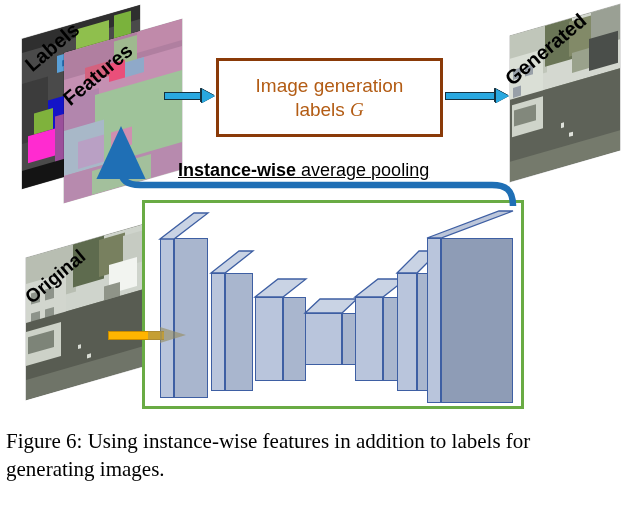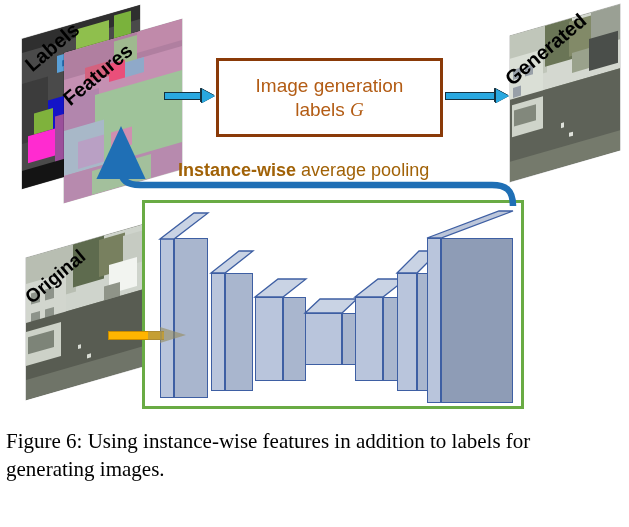--- a/index.html
+++ b/index.html
@@ -81,21 +81,21 @@
     position:absolute;left:142px;top:413px;width:382px;
     text-align:center;font-size:19px;color:#111;white-space:nowrap;
   }
 
   
   #curve-svg{position:absolute;left:0;top:0;width:629px;height:450px;pointer-events:none;}
 
   
   #pool-label{
     position:absolute;left:178px;top:160px;width:330px;
-    font-size:18px;color:#a16207;white-space:nowrap;text-align:left;
+    font-size:18px;color:#000000;white-space:nowrap;text-align:left;text-decoration:underline;
   }
   #pool-label .b{font-weight:bold;}
 
   
   .block{position:absolute;}
   .block .face-front{
     position:absolute;left:0;bottom:0;width:100%;
     background:#B9C5DC;border:1.3px solid #3E5FA3;box-sizing:border-box;
   }
   .block .face-side{

